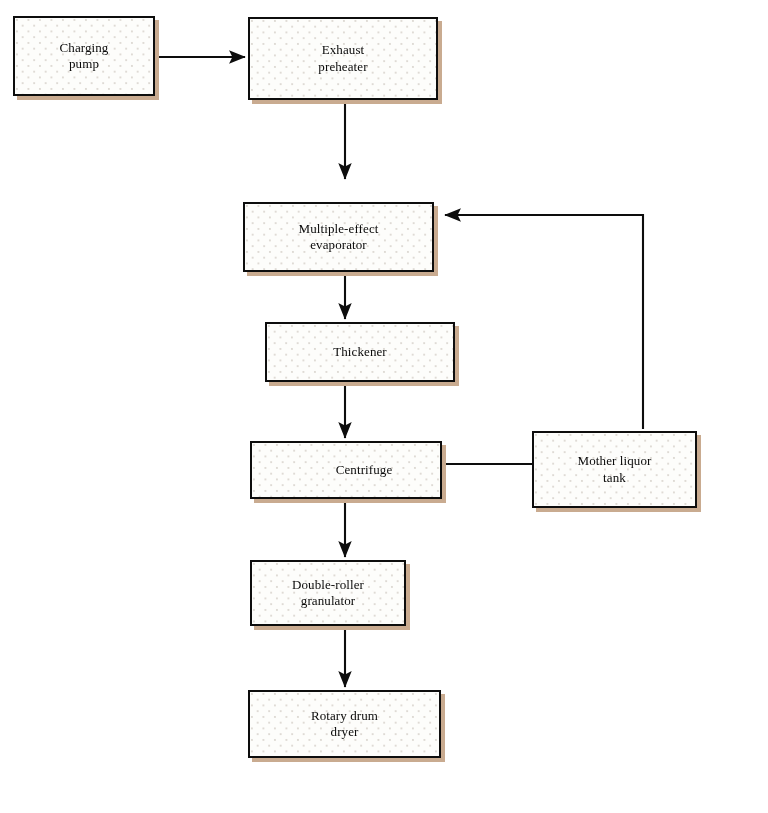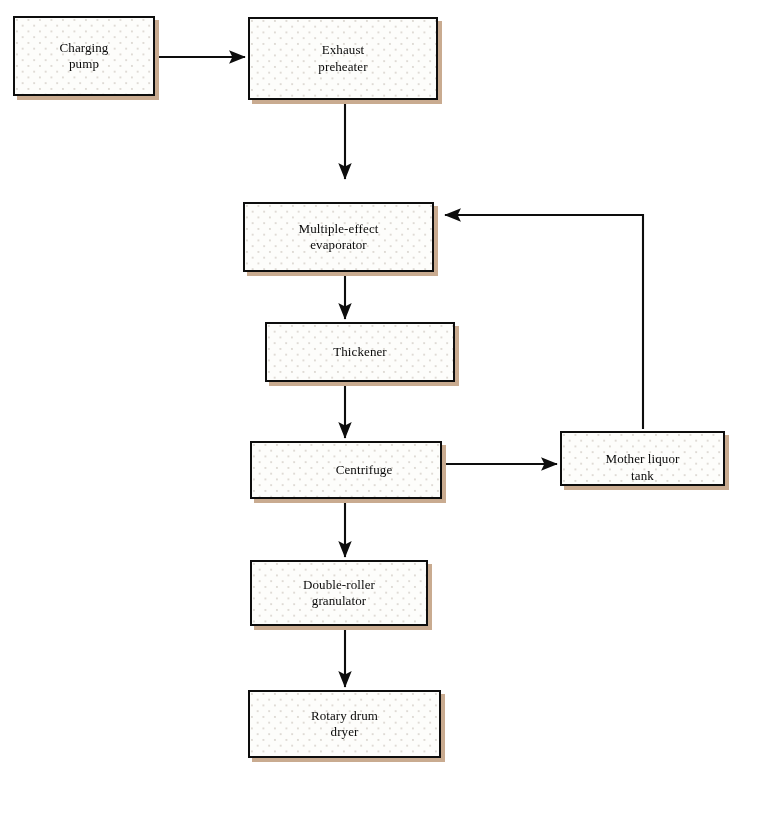--- a/index.html
+++ b/index.html
@@ -87,25 +87,25 @@
       <div class="node" style="left: 243px; top: 182px; width: 191px; height: 70px; border-color: rgb(13, 13, 13); background-color: rgb(253, 253, 251); box-shadow: rgb(201, 171, 144) 4px 4px 0px 0px; margin-top: 20px;">
         <span class="node-label">Multiple-effect
 evaporator</span>
       </div>
       <div class="node" style="left: 249px; top: 322px; width: 190px; height: 60px; border-color: rgb(13, 13, 13); background-color: rgb(253, 253, 251); box-shadow: rgb(201, 171, 144) 4px 4px 0px 0px; margin-left: 16px;">
         <span class="node-label">Thickener</span>
       </div>
       <div class="node" style="left: 250px; top: 441px; width: 192px; height: 58px; border-color: rgb(13, 13, 13); background-color: rgb(253, 253, 251); box-shadow: rgb(201, 171, 144) 4px 4px 0px 0px; padding-left: 36px;">
         <span class="node-label">Centrifuge</span>
       </div>
-      <div class="node" style="left: 560px; top: 431px; width: 165px; height: 55px; border-color: rgb(13, 13, 13); background-color: rgb(253, 253, 251); box-shadow: rgb(201, 171, 144) 4px 4px 0px 0px; align-items: flex-end;">
+      <div class="node" style="left: 532px; top: 431px; width: 165px; height: 77px; border-color: rgb(13, 13, 13); background-color: rgb(253, 253, 251); box-shadow: rgb(201, 171, 144) 4px 4px 0px 0px;">
         <span class="node-label">Mother liquor
 tank</span>
       </div>
-      <div class="node" style="left: 250px; top: 560px; width: 178px; height: 66px; border-color: rgb(13, 13, 13); background-color: rgb(253, 253, 251); box-shadow: rgb(201, 171, 144) 4px 4px 0px 0px;">
+      <div class="node" style="left: 250px; top: 560px; width: 156px; height: 66px; border-color: rgb(13, 13, 13); background-color: rgb(253, 253, 251); box-shadow: rgb(201, 171, 144) 4px 4px 0px 0px;">
         <span class="node-label">Double-roller
 granulator</span>
       </div>
       <div class="node" style="left: 248px; top: 690px; width: 193px; height: 68px; border-color: rgb(13, 13, 13); background-color: rgb(253, 253, 251); box-shadow: rgb(201, 171, 144) 4px 4px 0px 0px; text-align: center;">
         <span class="node-label">Rotary drum
 dryer</span>
       </div>
     </div>
 
 </div>

